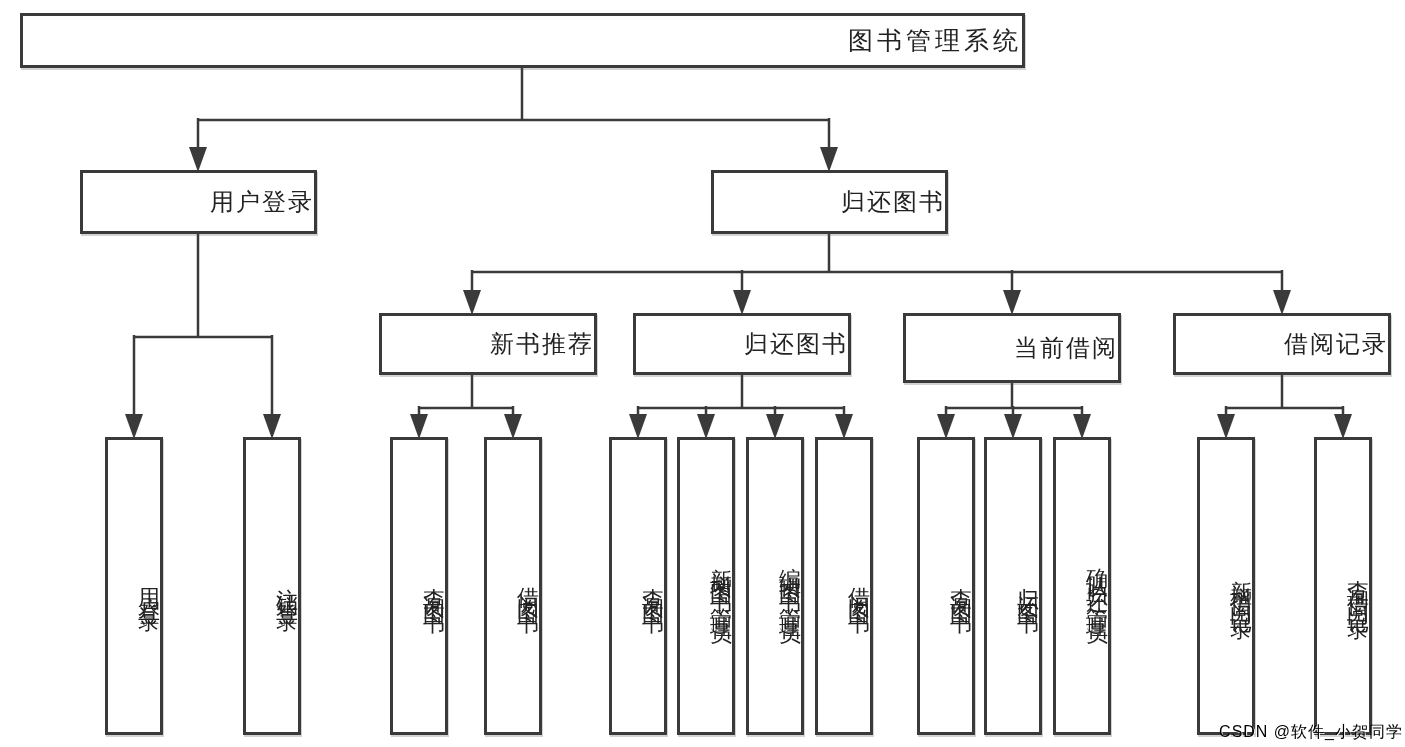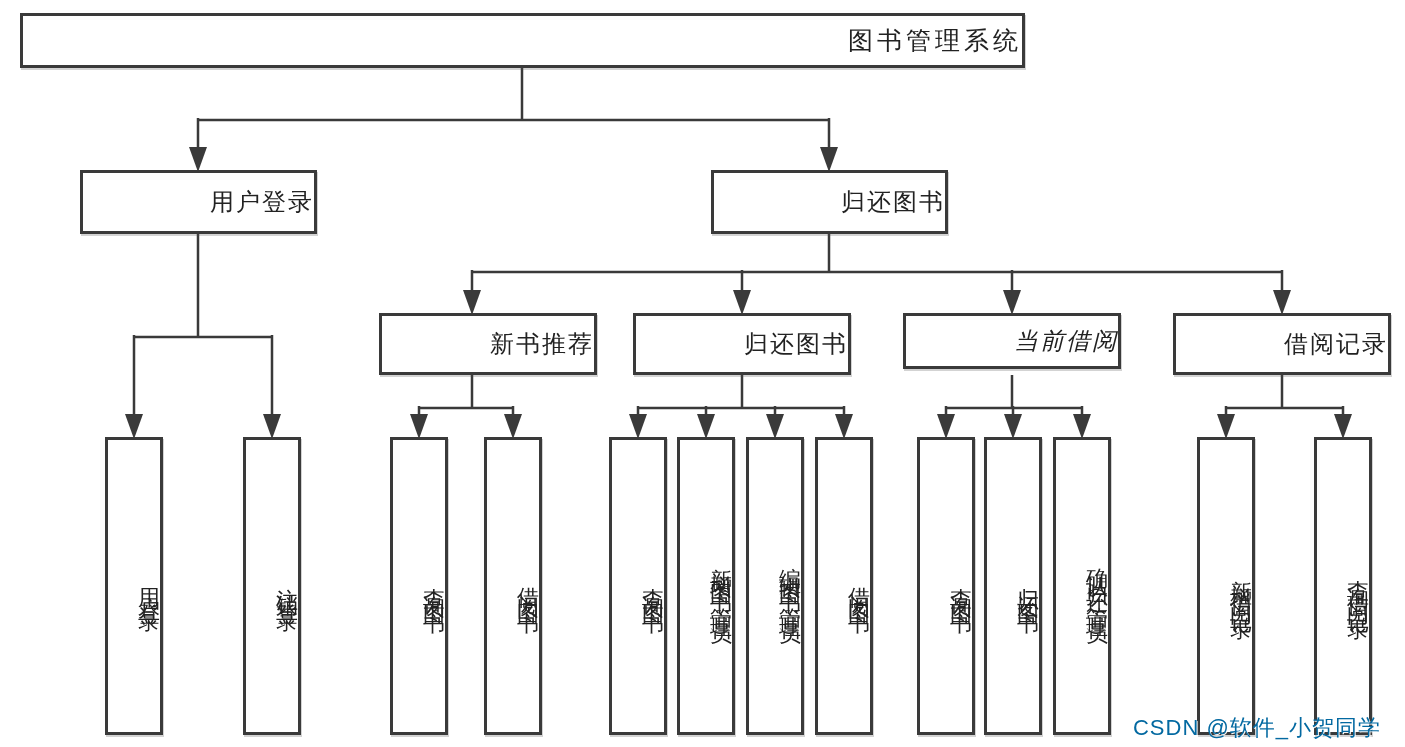--- a/index.html
+++ b/index.html
@@ -49,25 +49,25 @@
   .node.v .lbl {
     writing-mode: vertical-rl;
     text-orientation: mixed;
     font-size: 22px;
     line-height: 1;
     letter-spacing: 8px;
     white-space: nowrap;
   }
   #watermark {
     position: absolute;
-    right: 24px;
+    right: 2px;
     bottom: 4px;
     z-index: 2;
-    font-size: 22px;
-    color: #0369a1;
+    font-size: 16px;
+    color: #000000;
     text-shadow: 1px 1px 0 rgba(255,255,255,0.95);
     letter-spacing: 1px;
   }
 </style>
 </head>
 <body>
 
 <div id="canvas">
 
   <svg id="connectors" width="1405" height="747" viewBox="0 0 1405 747">
@@ -127,21 +127,21 @@
   <div class="node h1" style="left:711px; top:170px; width:237px; height:64px;">
     <span class="lbl">归还图书</span>
   </div>
 
   <div class="node h1" style="left:363px; top:313px; width:218px; height:62px;margin-left:16px;">
     <span class="lbl">新书推荐</span>
   </div>
   <div class="node h1" style="left:633px; top:313px; width:218px; height:62px;">
     <span class="lbl">归还图书</span>
   </div>
-  <div class="node h1" style="left:903px; top:313px; width:218px; height:56px;font-style:italic;">
+  <div class="node h1" style="left:903px; top:313px; width:218px; height:70px;">
     <span class="lbl">当前借阅</span>
   </div>
   <div class="node h1" style="left:1173px; top:313px; width:218px; height:62px;">
     <span class="lbl">借阅记录</span>
   </div>
 
   <div class="node v" style="left:105px; top:437px; width:58px; height:298px;">
     <span class="lbl">用户登录</span>
   </div>
   <div class="node v" style="left:243px; top:437px; width:58px; height:298px;">

